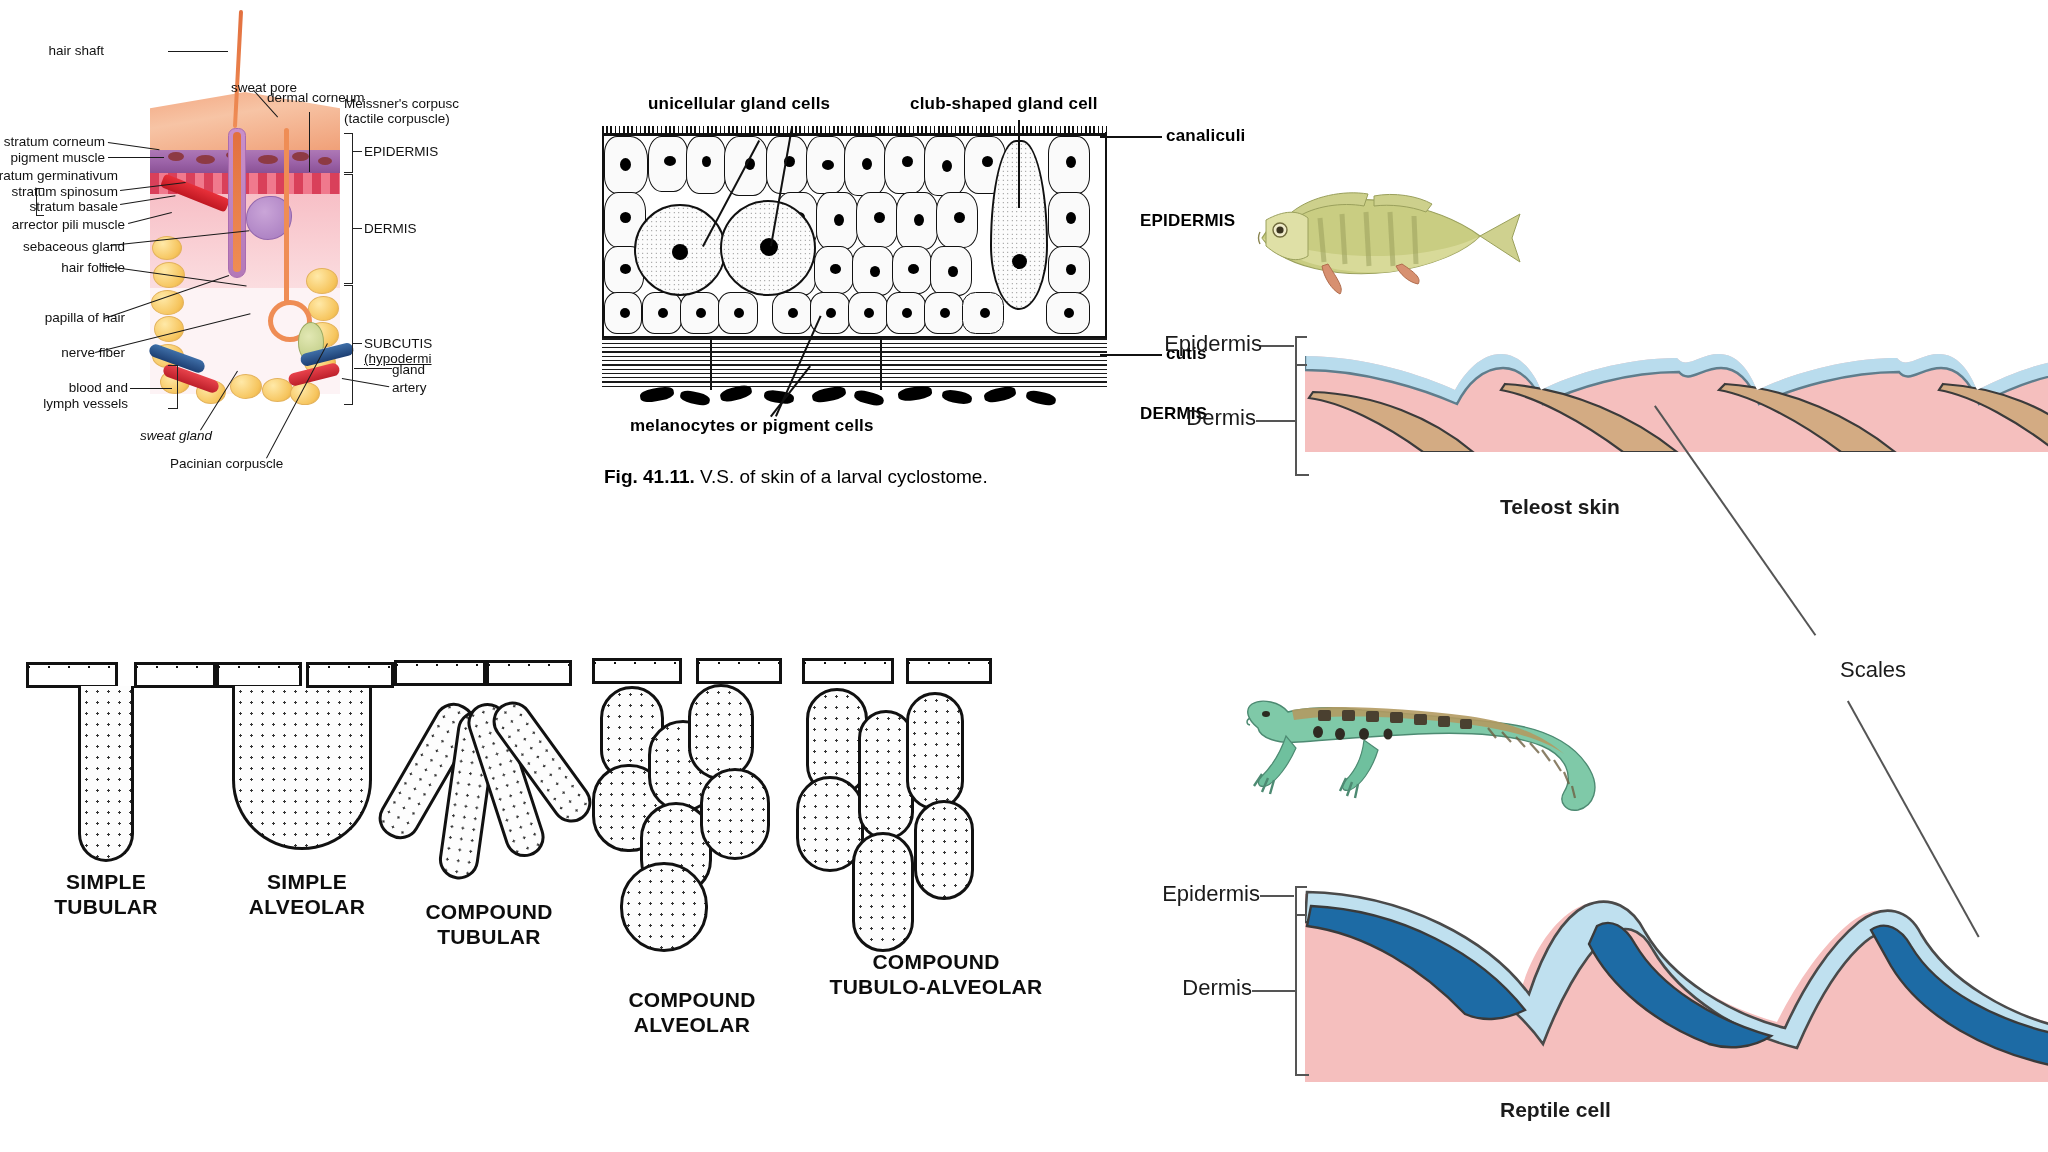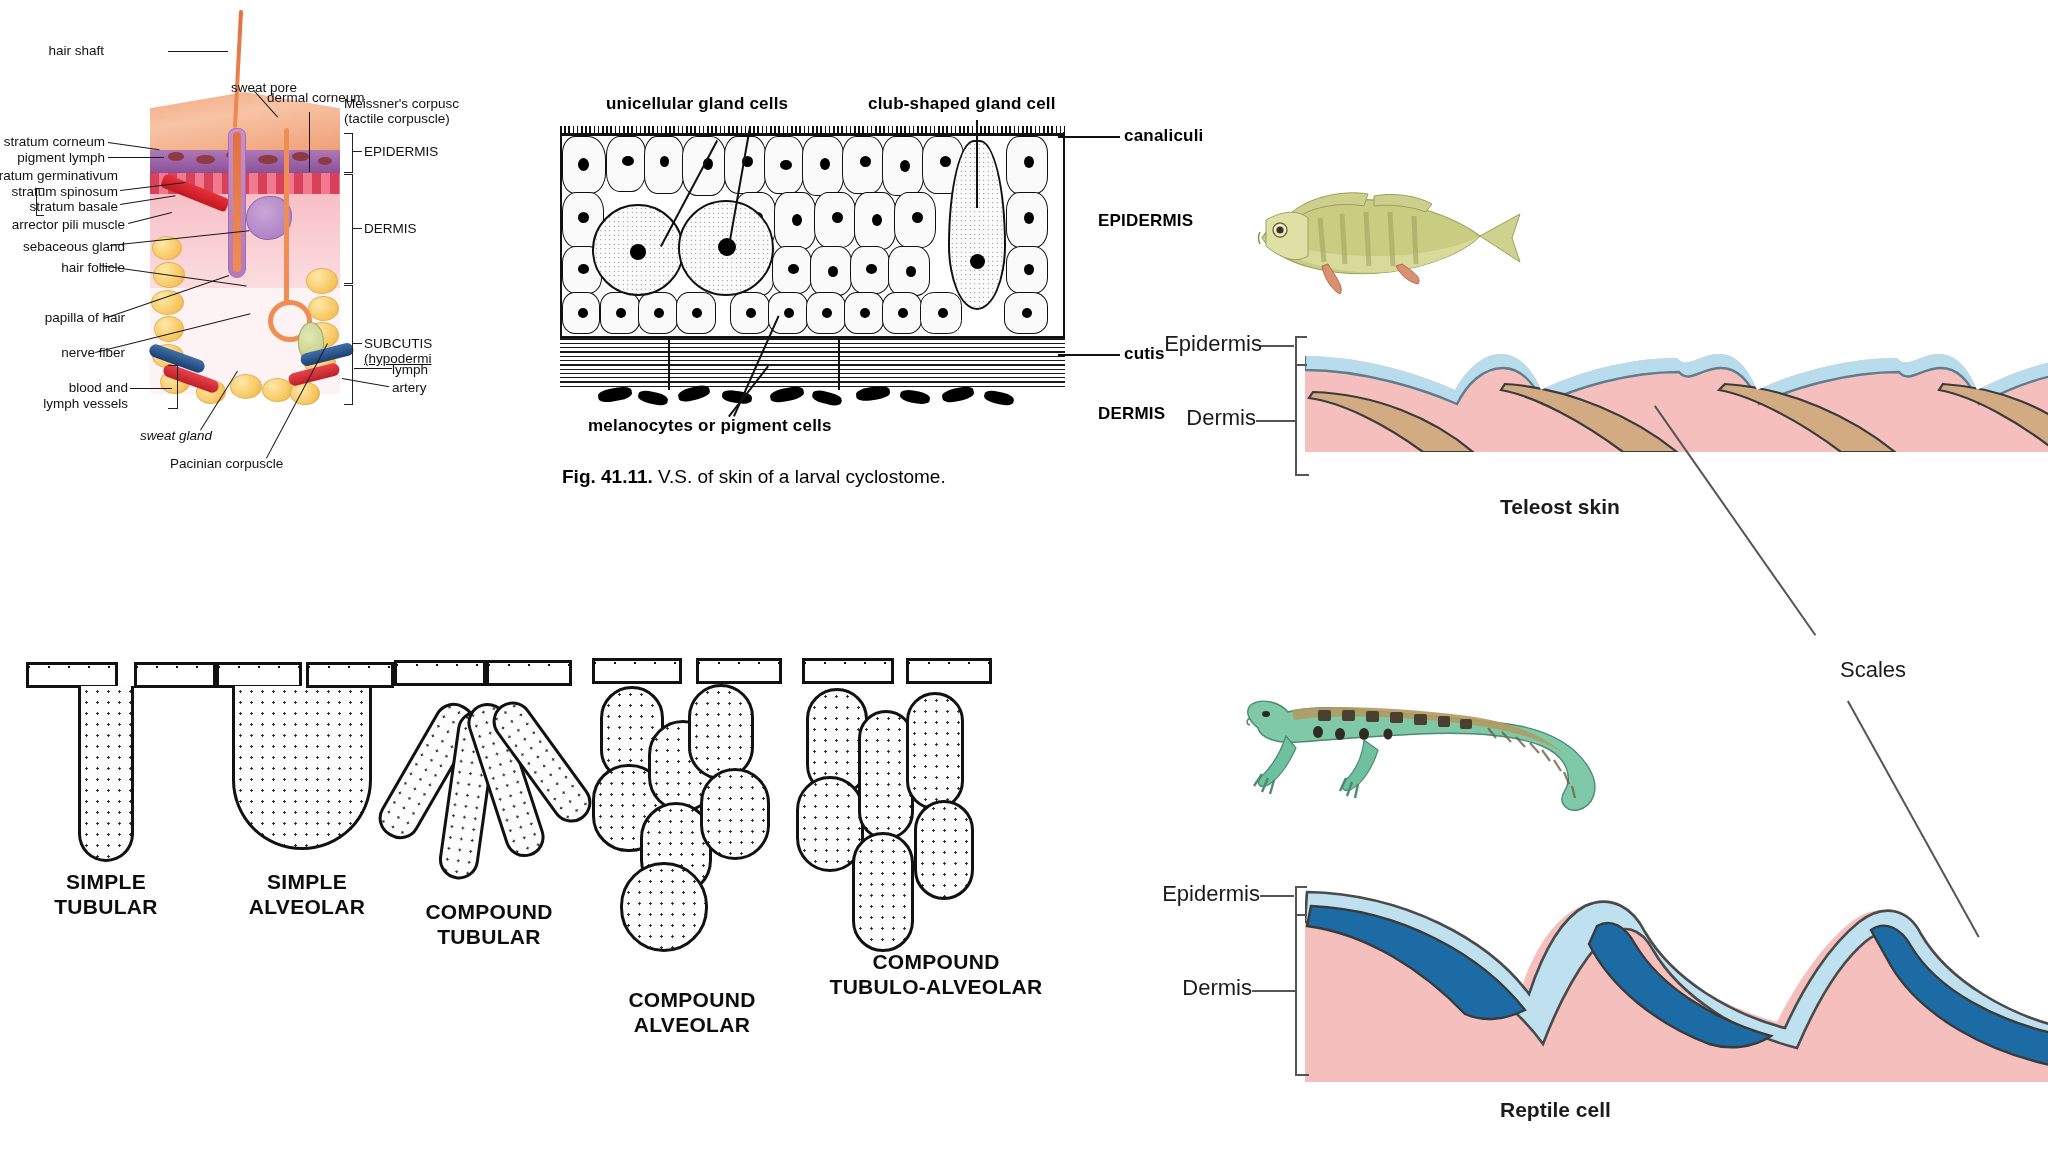--- a/index.html
+++ b/index.html
@@ -55,21 +55,21 @@
   .pacinian { position:absolute; left:298px; top:322px; width:26px; height:40px;
      background:radial-gradient(circle at 40% 35%,#e2e8b4,#b9c77c);
      border-radius:50% 50% 48% 48%; border:1px solid #9aa960; }
   .vessel { position:absolute; height:13px; border-radius:7px; }
   .vein-b { background:linear-gradient(#3f6fa8,#1d3f73); }
   .artery-r { background:linear-gradient(#e8434c,#bd1f2a); }
   .brkt { position:absolute; border:1px solid #222; border-left:none; }
   .tick { position:absolute; height:1px; background:#222; }
 
   
-  #cyclo-panel { left:538px; top:86px; width:640px; height:470px; }
+  #cyclo-panel { left:580px; top:86px; width:640px; height:470px; }
   #cyclo-panel .lbl { font-size:17px; font-weight:bold; color:#000; letter-spacing:.2px; }
   #cyclo-epi { position:absolute; left:22px; top:46px; width:505px; height:205px;
      background:#fff; border-left:2px solid #111; border-right:2px solid #111; }
   #cyclo-brush { position:absolute; left:22px; top:40px; width:505px; height:10px;
      background:repeating-linear-gradient(90deg,#111 0 1.6px,transparent 1.6px 4.2px);
      border-bottom:3px solid #111; }
   .ccell { position:absolute; background:#fafafa; border:1.6px solid #111;
      background-image:radial-gradient(#555 0.6px, transparent 0.7px);
      background-size:4px 4px; }
   .cnuc { position:absolute; background:#000; border-radius:50%; }
@@ -186,41 +186,41 @@
   <div class="brkt" style="left:344px;top:174px;width:9px;height:110px;"></div>
   <div class="brkt" style="left:344px;top:285px;width:9px;height:120px;"></div>
   <div class="tick" style="left:353px;top:151px;width:9px;"></div>
   <div class="tick" style="left:353px;top:228px;width:9px;"></div>
   <div class="tick" style="left:353px;top:343px;width:9px;"></div>
 
   <div class="lbl" style="left:104px;top:43px;text-align:right;transform:translateX(-100%);">hair shaft</div>
   <div class="lbl" style="left:231px;top:80px;">sweat pore</div>
   <div class="lbl" style="left:267px;top:90px;">dermal corneum</div>
   <div class="lbl" style="left:105px;top:134px;text-align:right;transform:translateX(-100%);">stratum corneum</div>
-  <div class="lbl" style="left:105px;top:150px;text-align:right;transform:translateX(-100%);">pigment lymph</div>
+  <div class="lbl" style="left:105px;top:150px;text-align:right;transform:translateX(-100%);">pigment muscle</div>
   <div class="lbl" style="left:118px;top:168px;text-align:right;transform:translateX(-100%);">stratum germinativum</div>
   <div class="lbl" style="left:118px;top:184px;text-align:right;transform:translateX(-100%);">stratum spinosum</div>
   <div class="lbl" style="left:118px;top:199px;text-align:right;transform:translateX(-100%);">stratum basale</div>
   <div class="lbl" style="left:125px;top:217px;text-align:right;transform:translateX(-100%);">arrector pili muscle</div>
   <div class="lbl" style="left:125px;top:239px;text-align:right;transform:translateX(-100%);">sebaceous gland</div>
   <div class="lbl" style="left:125px;top:260px;text-align:right;transform:translateX(-100%);">hair follicle</div>
   <div class="lbl" style="left:125px;top:310px;text-align:right;transform:translateX(-100%);">papilla of hair</div>
   <div class="lbl" style="left:125px;top:345px;text-align:right;transform:translateX(-100%);">nerve fiber</div>
   <div class="lbl" style="left:128px;top:380px;text-align:right;transform:translateX(-100%);">blood and</div>
   <div class="lbl" style="left:128px;top:396px;transform:translateX(-100%);">lymph vessels</div>
   <div class="lbl" style="left:140px;top:428px;font-style:italic;">sweat gland</div>
   <div class="lbl" style="left:170px;top:456px;">Pacinian corpuscle</div>
 
   <div class="lbl" style="left:344px;top:96px;">Meissner's corpusc</div>
   <div class="lbl" style="left:344px;top:111px;">(tactile corpuscle)</div>
   <div class="lbl" style="left:364px;top:144px;">EPIDERMIS</div>
   <div class="lbl" style="left:364px;top:221px;">DERMIS</div>
   <div class="lbl" style="left:364px;top:336px;">SUBCUTIS</div>
   <div class="lbl" style="left:364px;top:351px;text-decoration:underline;">(hypodermi</div>
-  <div class="lbl" style="left:392px;top:362px;">lymph</div>
+  <div class="lbl" style="left:392px;top:362px;">gland</div>
   <div class="lbl" style="left:392px;top:380px;">artery</div>
 </div>
 
 <div class="panel" id="cyclo-panel">
 
   <div id="cyclo-epi"></div>
   <div id="cyclo-brush"></div>
 
   <div class="ccell" style="left:24px;top:50px;width:44px;height:58px;border-radius:30% 40% 36% 30%;"></div>
   <div class="cnuc" style="left:40px;top:72px;width:11px;height:13px;"></div>

